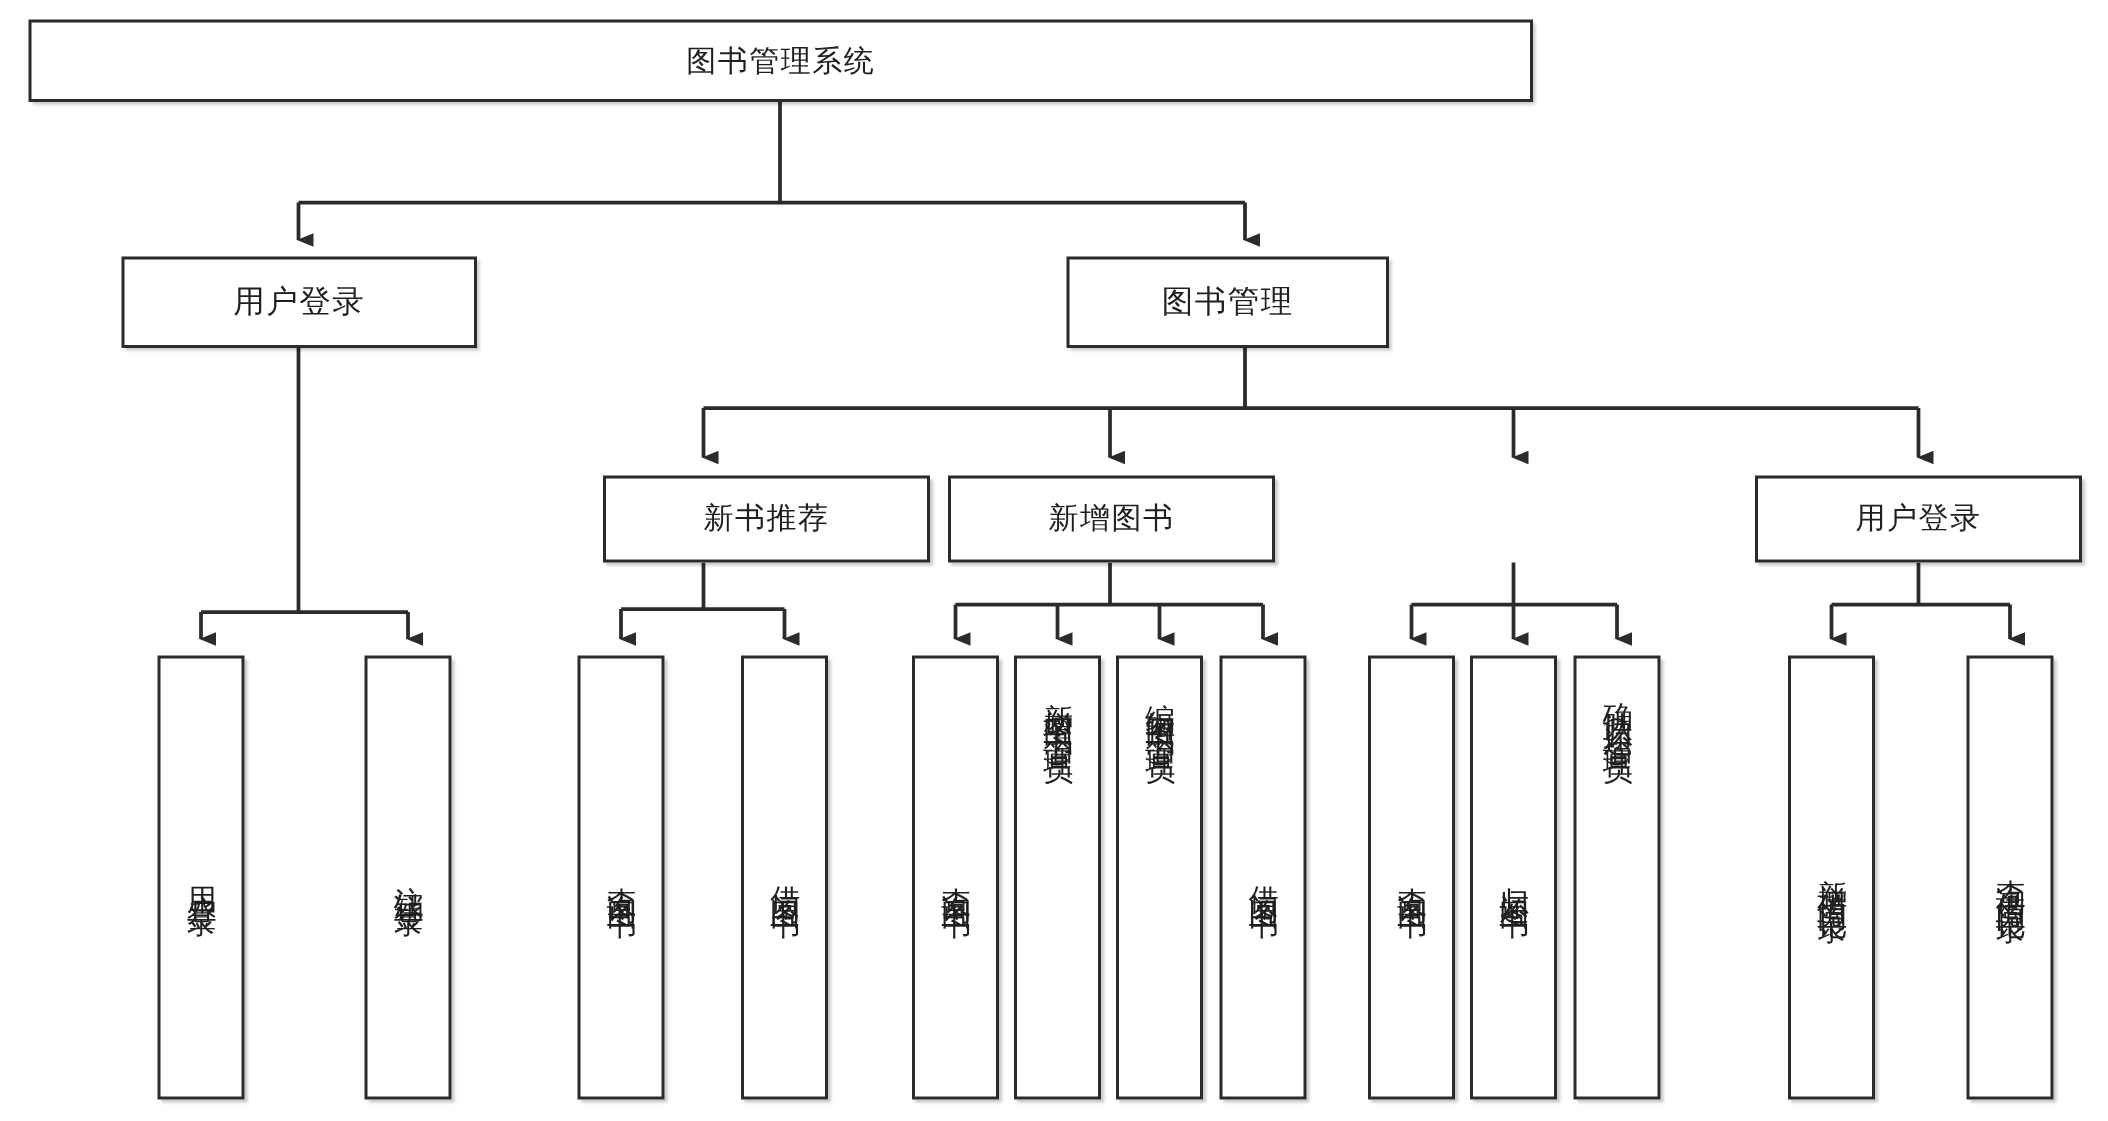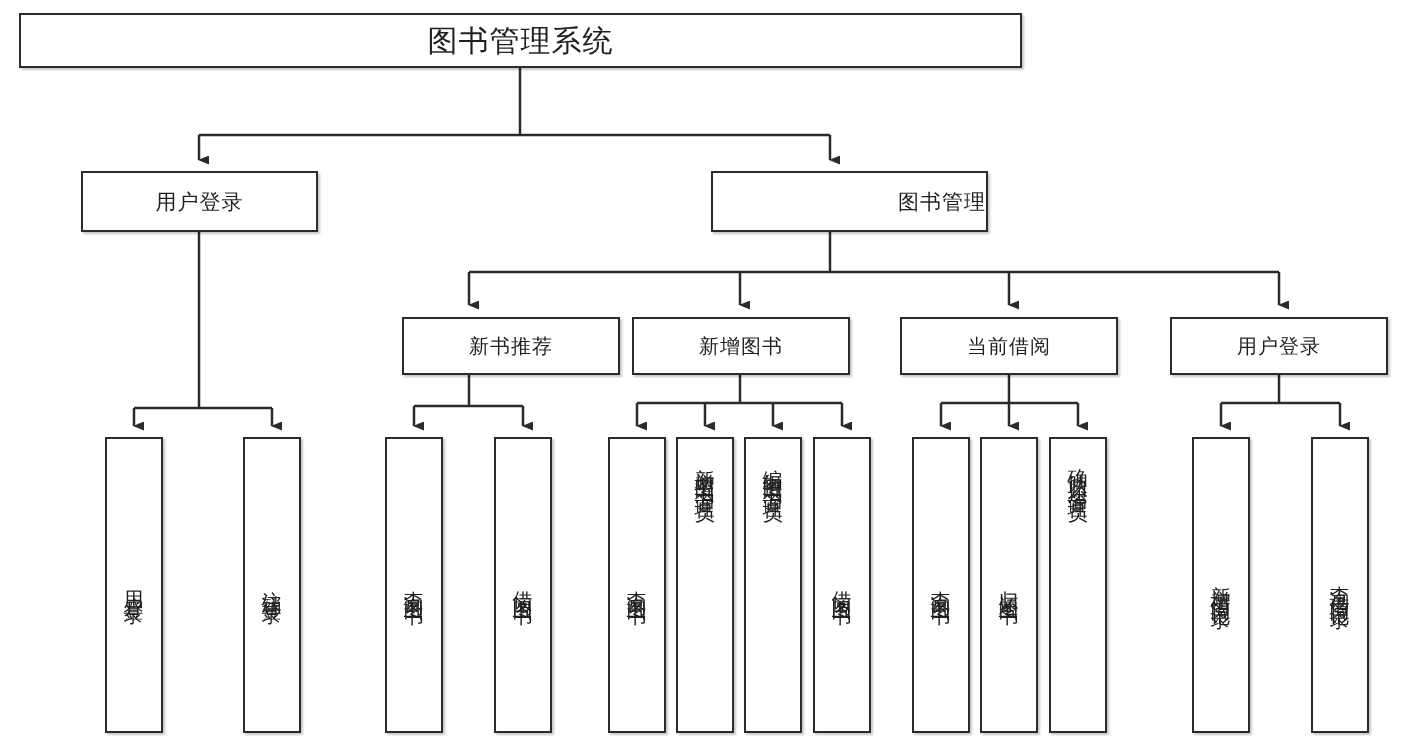--- a/index.html
+++ b/index.html
@@ -34,21 +34,21 @@
     justify-content: center;
     box-shadow: 2px 2px 2px rgba(0,0,0,0.22);
     z-index: 2;
   }
   .node-label {
     color: #1f1f1f;
     letter-spacing: 1px;
     white-space: nowrap;
     line-height: 1.1;
   }
-  .node.root .node-label { font-size: 30px; }
+  .node.root .node-label { font-size: 20px; }
   .node.level2 .node-label { font-size: 21px; }
   .node.level3 .node-label { font-size: 20px; }
   .node.leaf {
     border-width: 2.5px;
     align-items: flex-start;
     justify-content: center;
     padding-top: 14px;
   }
   .node.leaf.centered {
     align-items: center;
@@ -129,32 +129,29 @@
     </g>
   </svg>
 
   <div class="node root" style="left:19px; top:13px; width:1003px; height:55px;">
     <span class="node-label">图书管理系统</span>
   </div>
 
   <div class="node level2" style="left:81px; top:171px; width:237px; height:61px;">
     <span class="node-label">用户登录</span>
   </div>
-  <div class="node level2" style="left:711px; top:171px; width:277px; height:61px;justify-content:flex-end;">
+  <div class="node level2" style="left:711px; top:171px; width:215px; height:61px;">
     <span class="node-label">图书管理</span>
   </div>
 
   <div class="node level3" style="left:360px; top:317px; width:218px; height:58px;margin-left:42px;">
     <span class="node-label">新书推荐</span>
   </div>
   <div class="node level3" style="left:632px; top:317px; width:218px; height:58px;">
     <span class="node-label">新增图书</span>
-  </div>
-  <div class="node level3" style="left:900px; top:317px; width:218px; height:58px;">
-    <span class="node-label">当前借阅</span>
   </div>
   <div class="node level3" style="left:1170px; top:317px; width:218px; height:58px;">
     <span class="node-label">用户登录</span>
   </div>
 
   <div class="node leaf centered" style="left:105px; top:437px; width:58px; height:296px;">
     <span class="node-label">用户登录</span>
   </div>
   <div class="node leaf centered" style="left:243px; top:437px; width:58px; height:296px;">
     <span class="node-label">注销登录</span>

